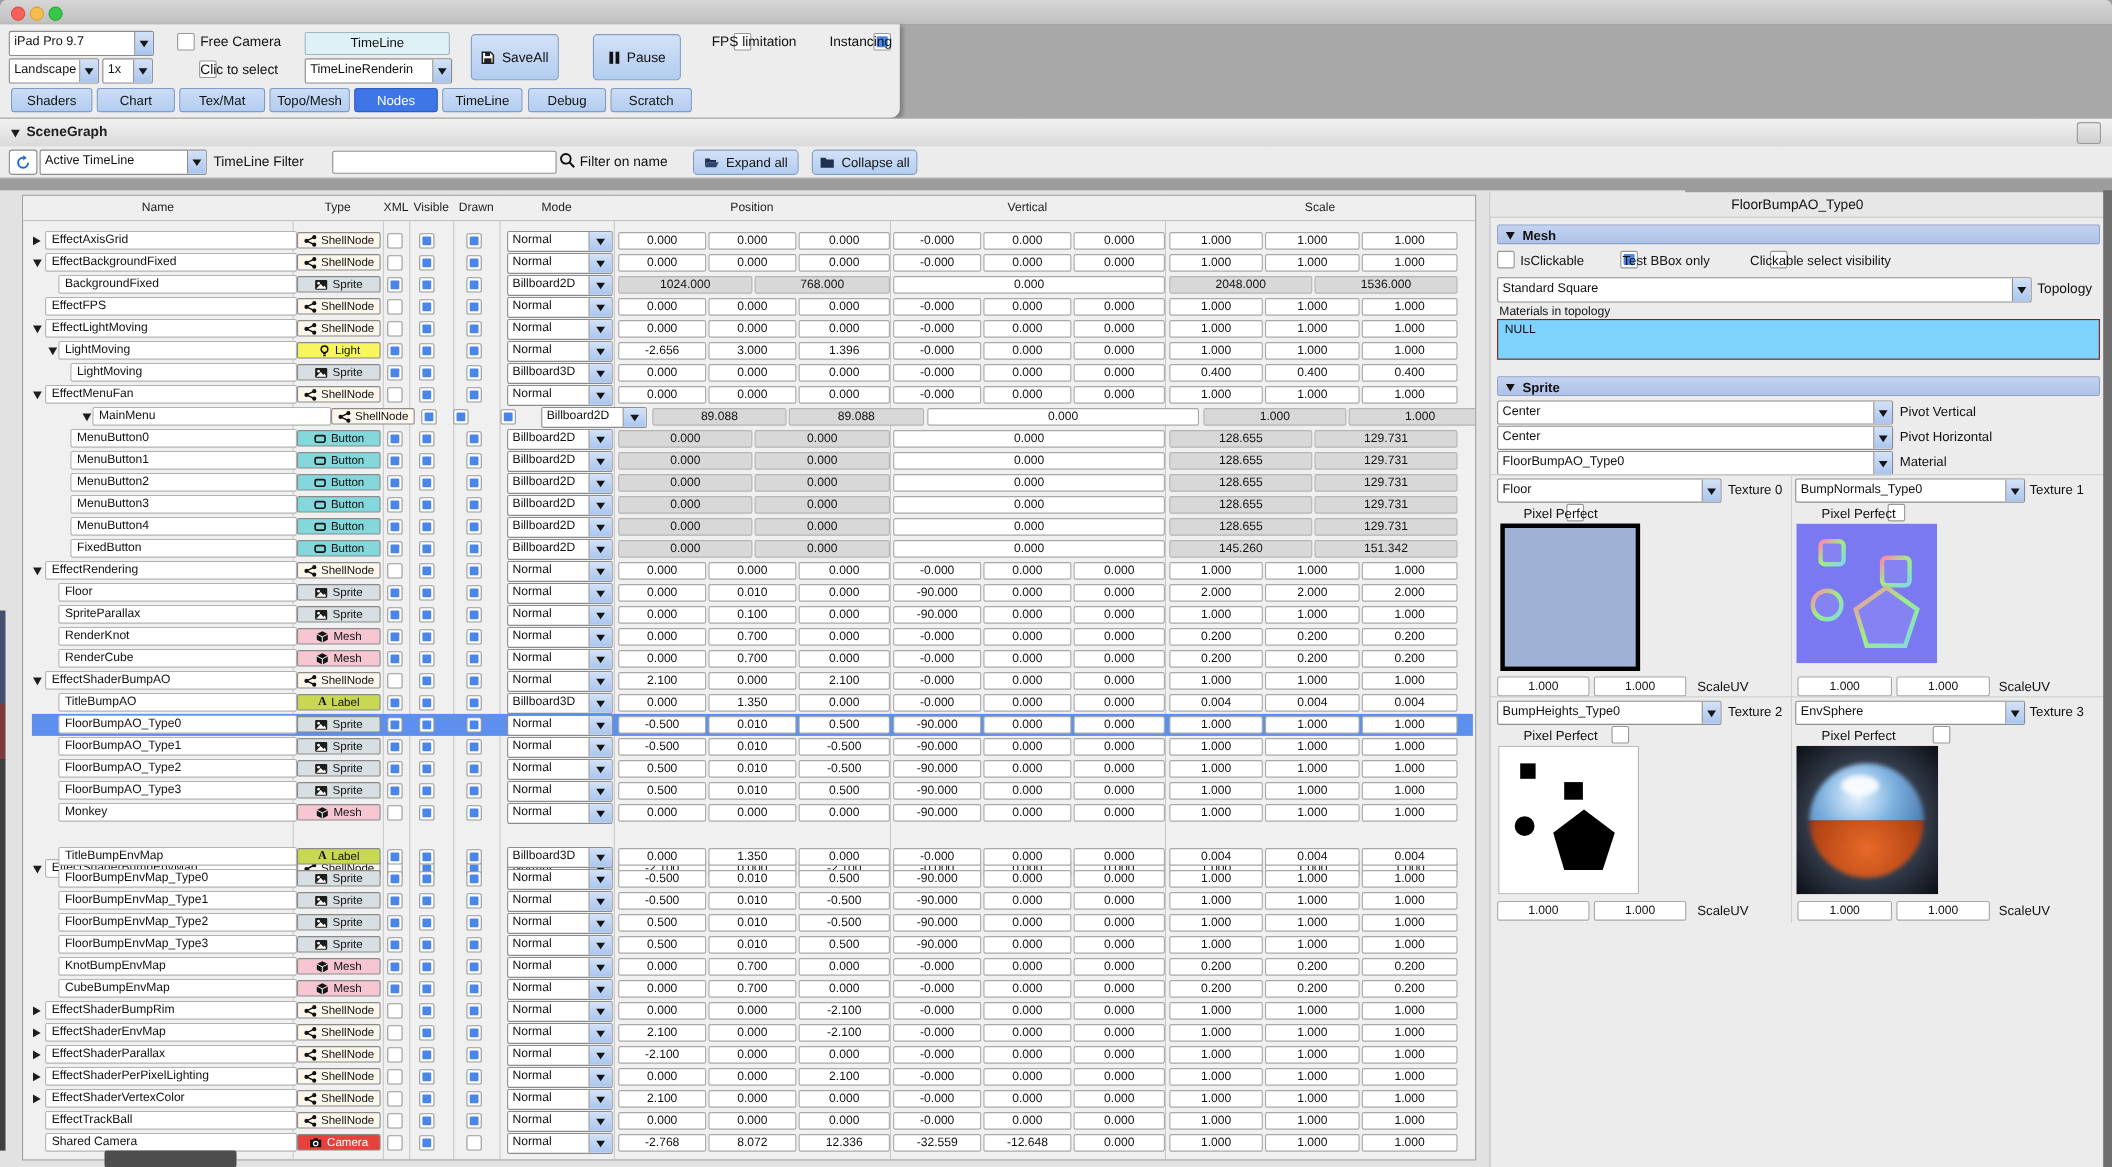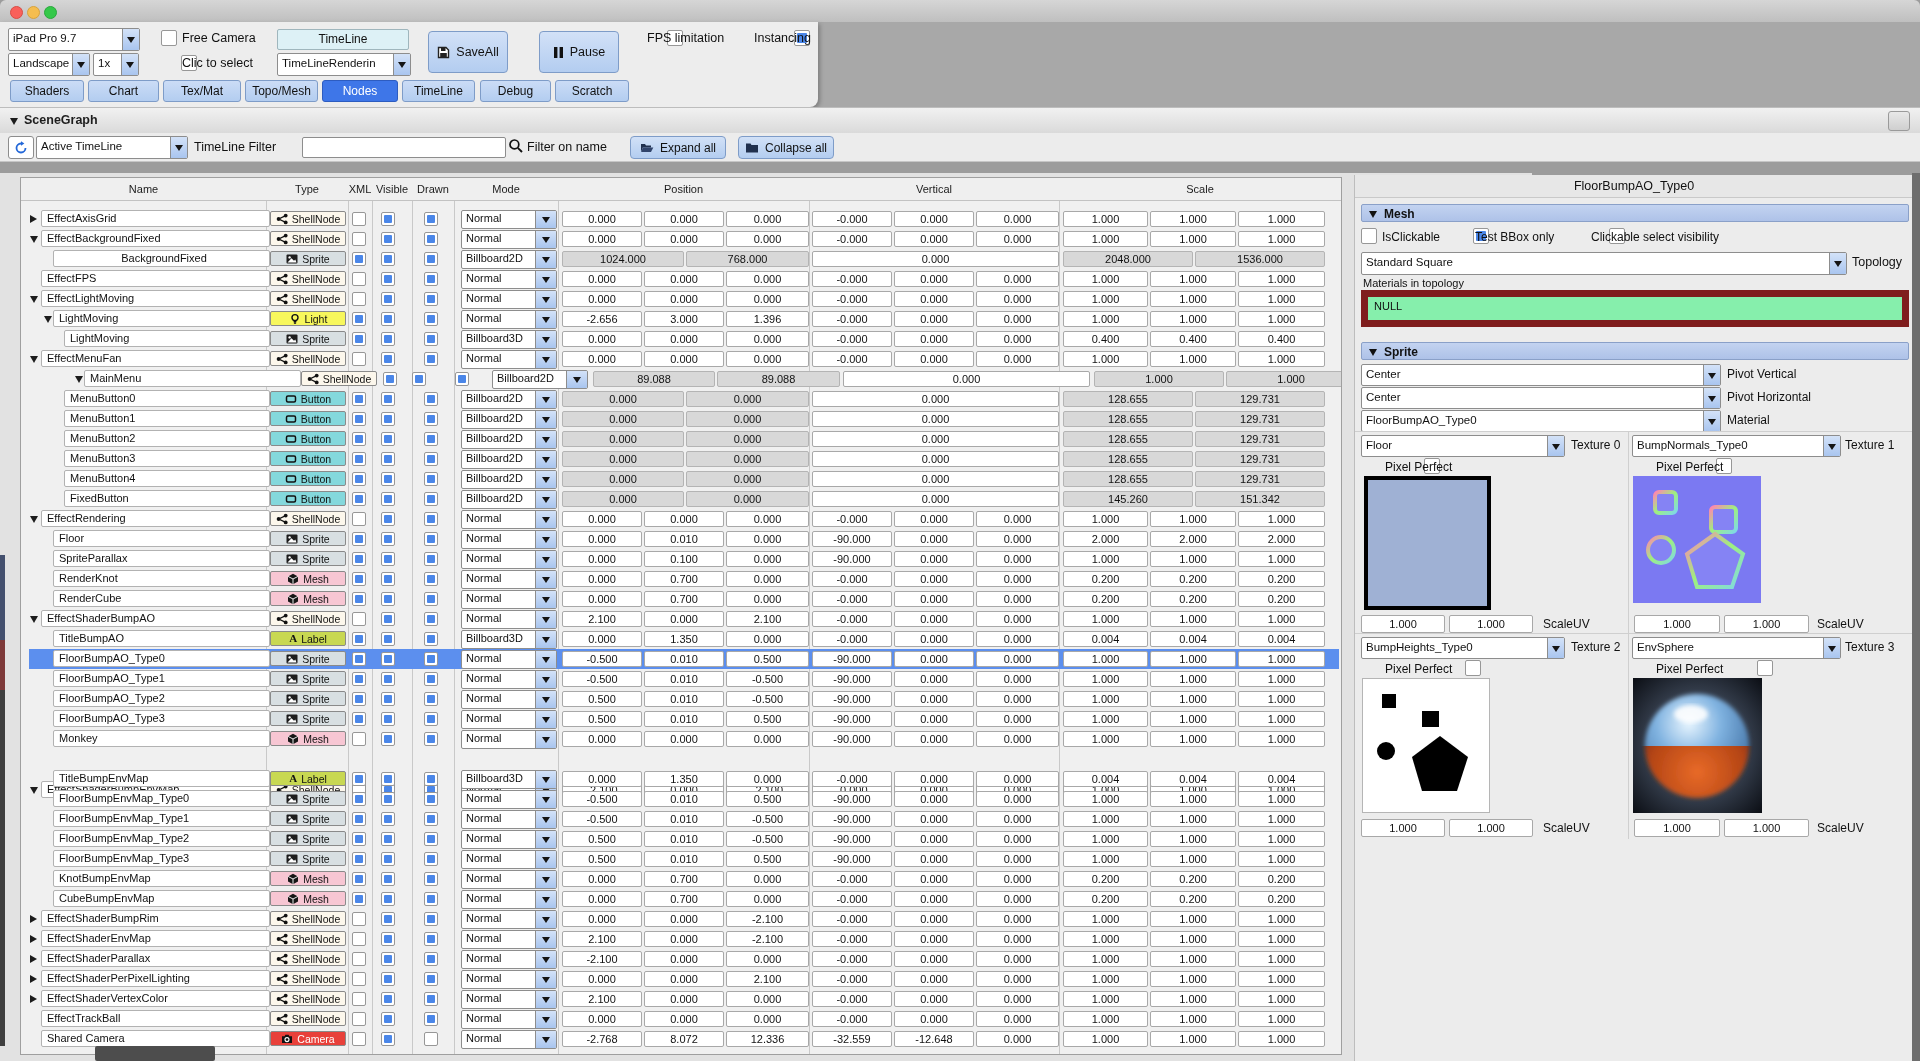--- a/index.html
+++ b/index.html
@@ -70,21 +70,21 @@
   
   #inspector{left:1354px;top:2px;width:558px;height:898px;background:#ececec;border-left:1px solid #bdbdbd;}
   #insp-title{left:0;top:0;width:558px;height:22px;background:#e7e7e7;border-bottom:1px solid #c9c9c9;
               text-align:center;font-size:12.5px;line-height:22px;}
   .sechdr{position:absolute;left:6px;width:548px;height:18px;background:linear-gradient(#c3d3f0,#aec2e8);
           border:1px solid #8aa0c8;border-radius:2px;font-size:12px;font-weight:bold;line-height:18px;
           padding-left:22px;box-sizing:border-box;}
   .sechdr::before{content:'';position:absolute;left:7px;top:6px;border-top:7px solid #111;
                   border-left:4.5px solid transparent;border-right:4.5px solid transparent;}
   .ilbl{position:absolute;font-size:12px;white-space:nowrap;}
-  .listbox{position:absolute;background:#86efac;border:7px solid #7f1d1d;font-size:11px;padding:3px 0 0 6px;box-sizing:border-box;}
+  .listbox{position:absolute;background:#7dd3fc;border:1px solid #7f1d1d;font-size:11px;padding:3px 0 0 6px;box-sizing:border-box;}
   .preview{position:absolute;}
   .hline{position:absolute;left:0;width:558px;height:1px;background:#cfcfcf;}
   #rightstrip{left:1912px;top:161px;width:8px;height:900px;background:#6e6e6e;}
   
   .deco{position:absolute;}
 </style>
 </head>
 <body>
 
 <div class="abs" id="titlebar">
@@ -264,21 +264,21 @@
           <div class="nfield" style="left: 623px; width: 78px;">0.000</div>
           <div class="nfield" style="left: 705px; width: 81px;">0.000</div>
           <div class="nfield" style="left: 791px; width: 78px;">-0.000</div>
           <div class="nfield" style="left: 873px; width: 78px;">0.000</div>
           <div class="nfield" style="left: 955px; width: 81px;">0.000</div>
           <div class="nfield" style="left: 1042px; width: 83px;">1.000</div>
           <div class="nfield" style="left: 1129px; width: 84px;">1.000</div>
           <div class="nfield" style="left: 1217px; width: 85px;">1.000</div>
         </div>
         <div class="trow" style="top: 72px;">
-          <div class="namebox" style="left: 32px; width: 210px; text-align: center;">BackgroundFixed</div>
+          <div class="namebox" style="left: 32px; width: 210px;">BackgroundFixed</div>
           <div class="badge" style="background: rgb(216, 223, 226);">
             <svg width="12" height="12" viewBox="0 0 12 12">
               <rect x="0.5" y="1.5" width="11" height="9" rx="1" fill="#1d1d1d"></rect>
               <circle cx="3.6" cy="4.4" r="1.2" fill="#fff"></circle>
               <path d="M1.5,9.5 L5.5,5.2 L8,7.8 L9.3,6.6 L10.5,9.5 Z" fill="#fff"></path>
             </svg>
             <span>Sprite</span>
           </div>
           <span class="cb on" style="left: 331px; top: 2px;"></span>
           <span class="cb on" style="left: 360px; top: 2px;"></span>

